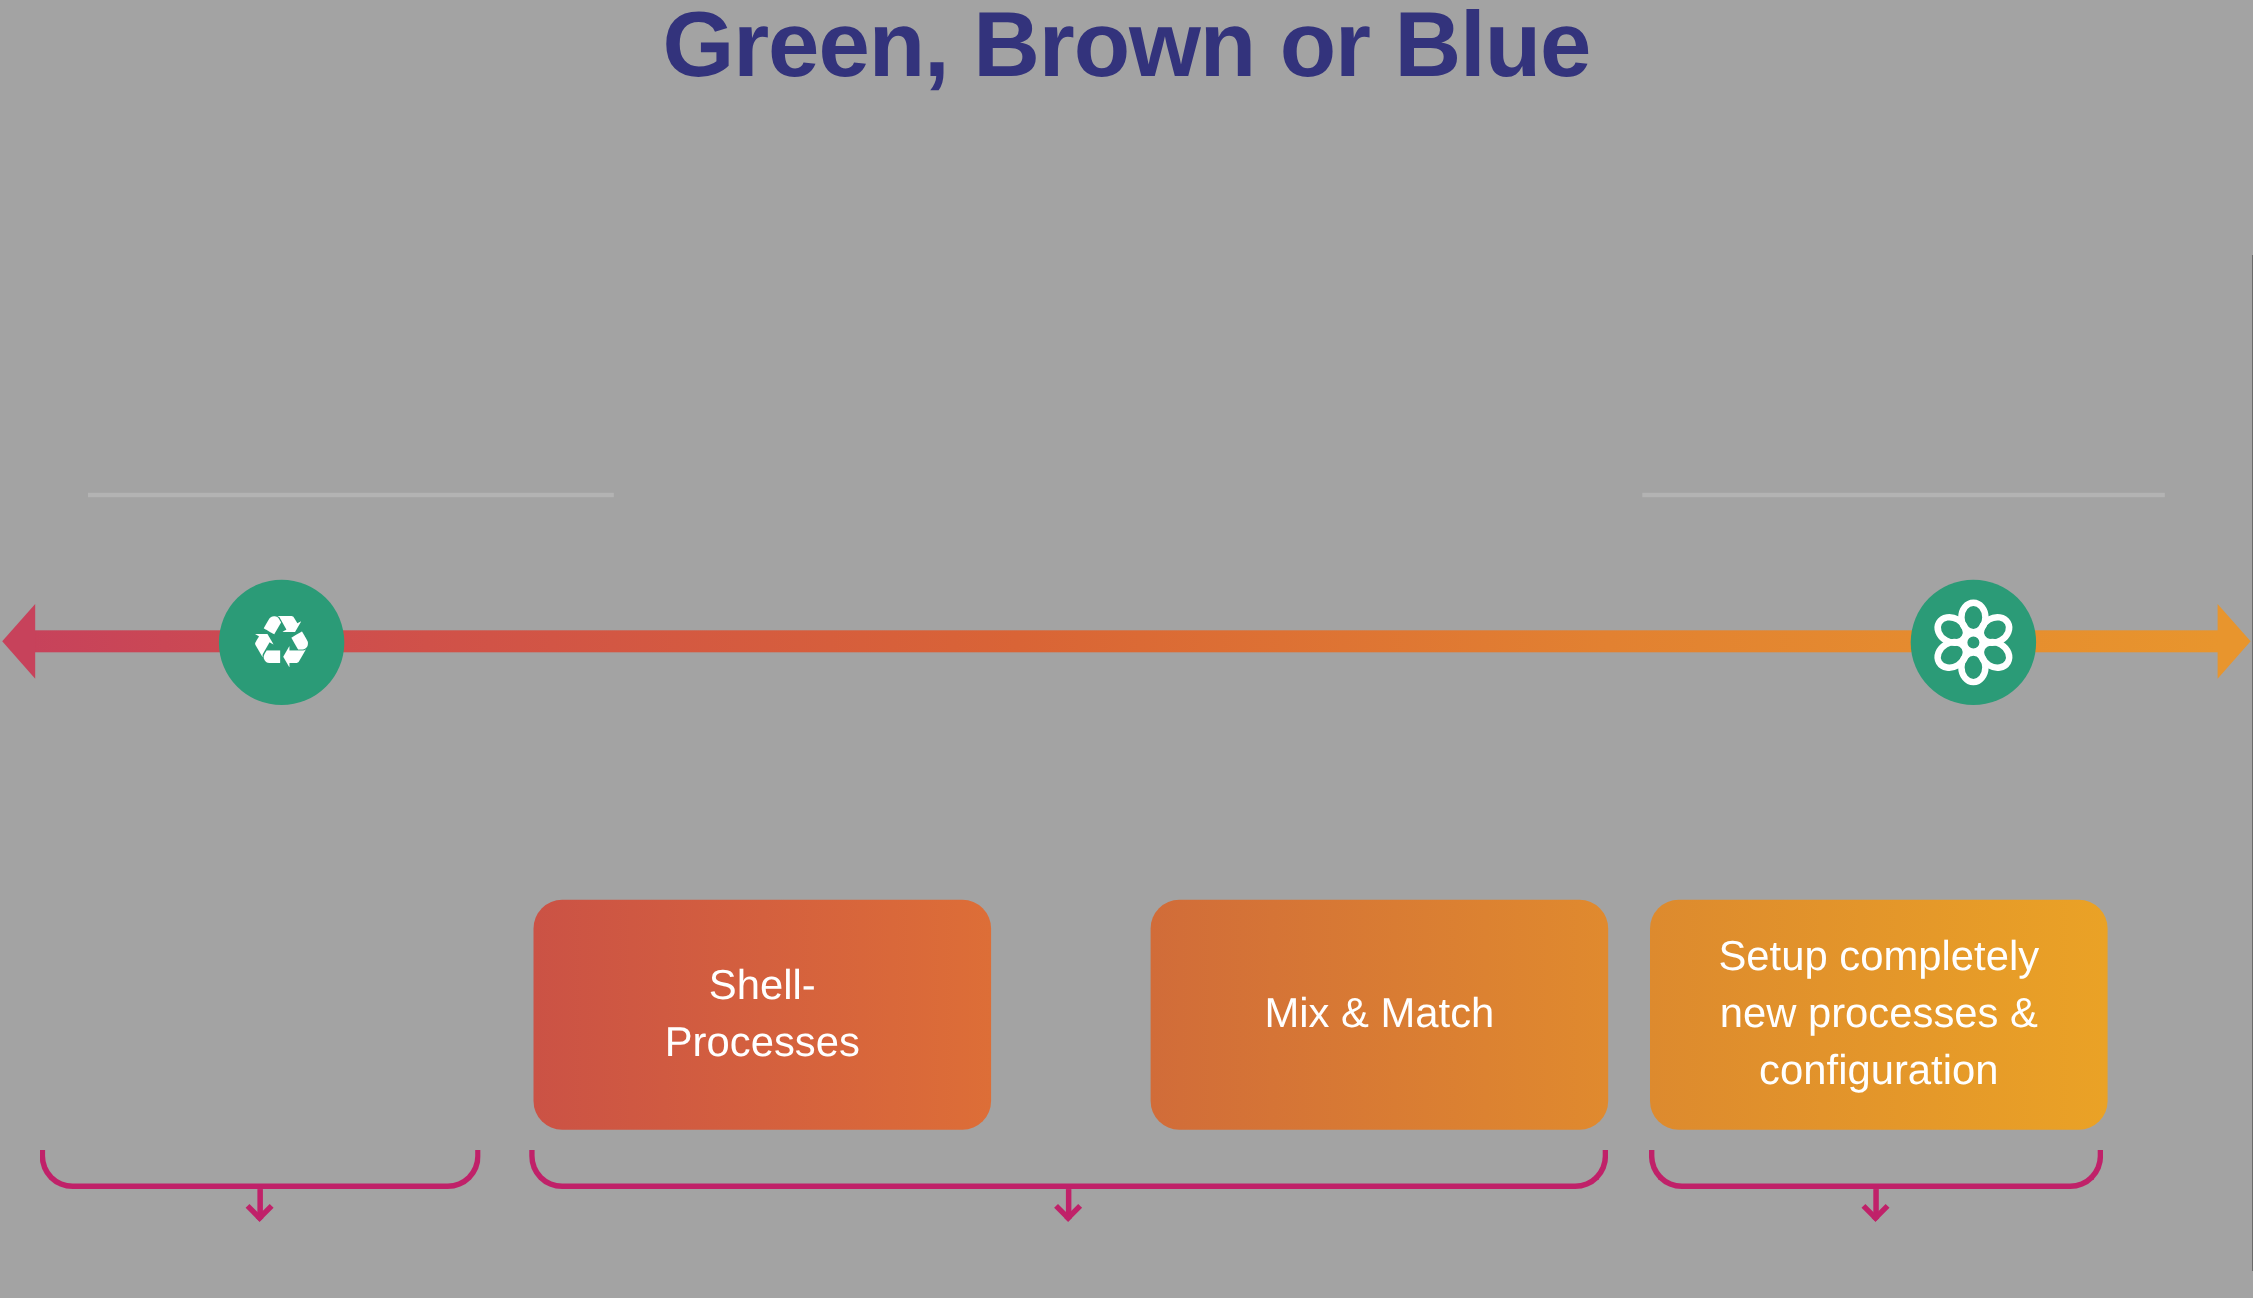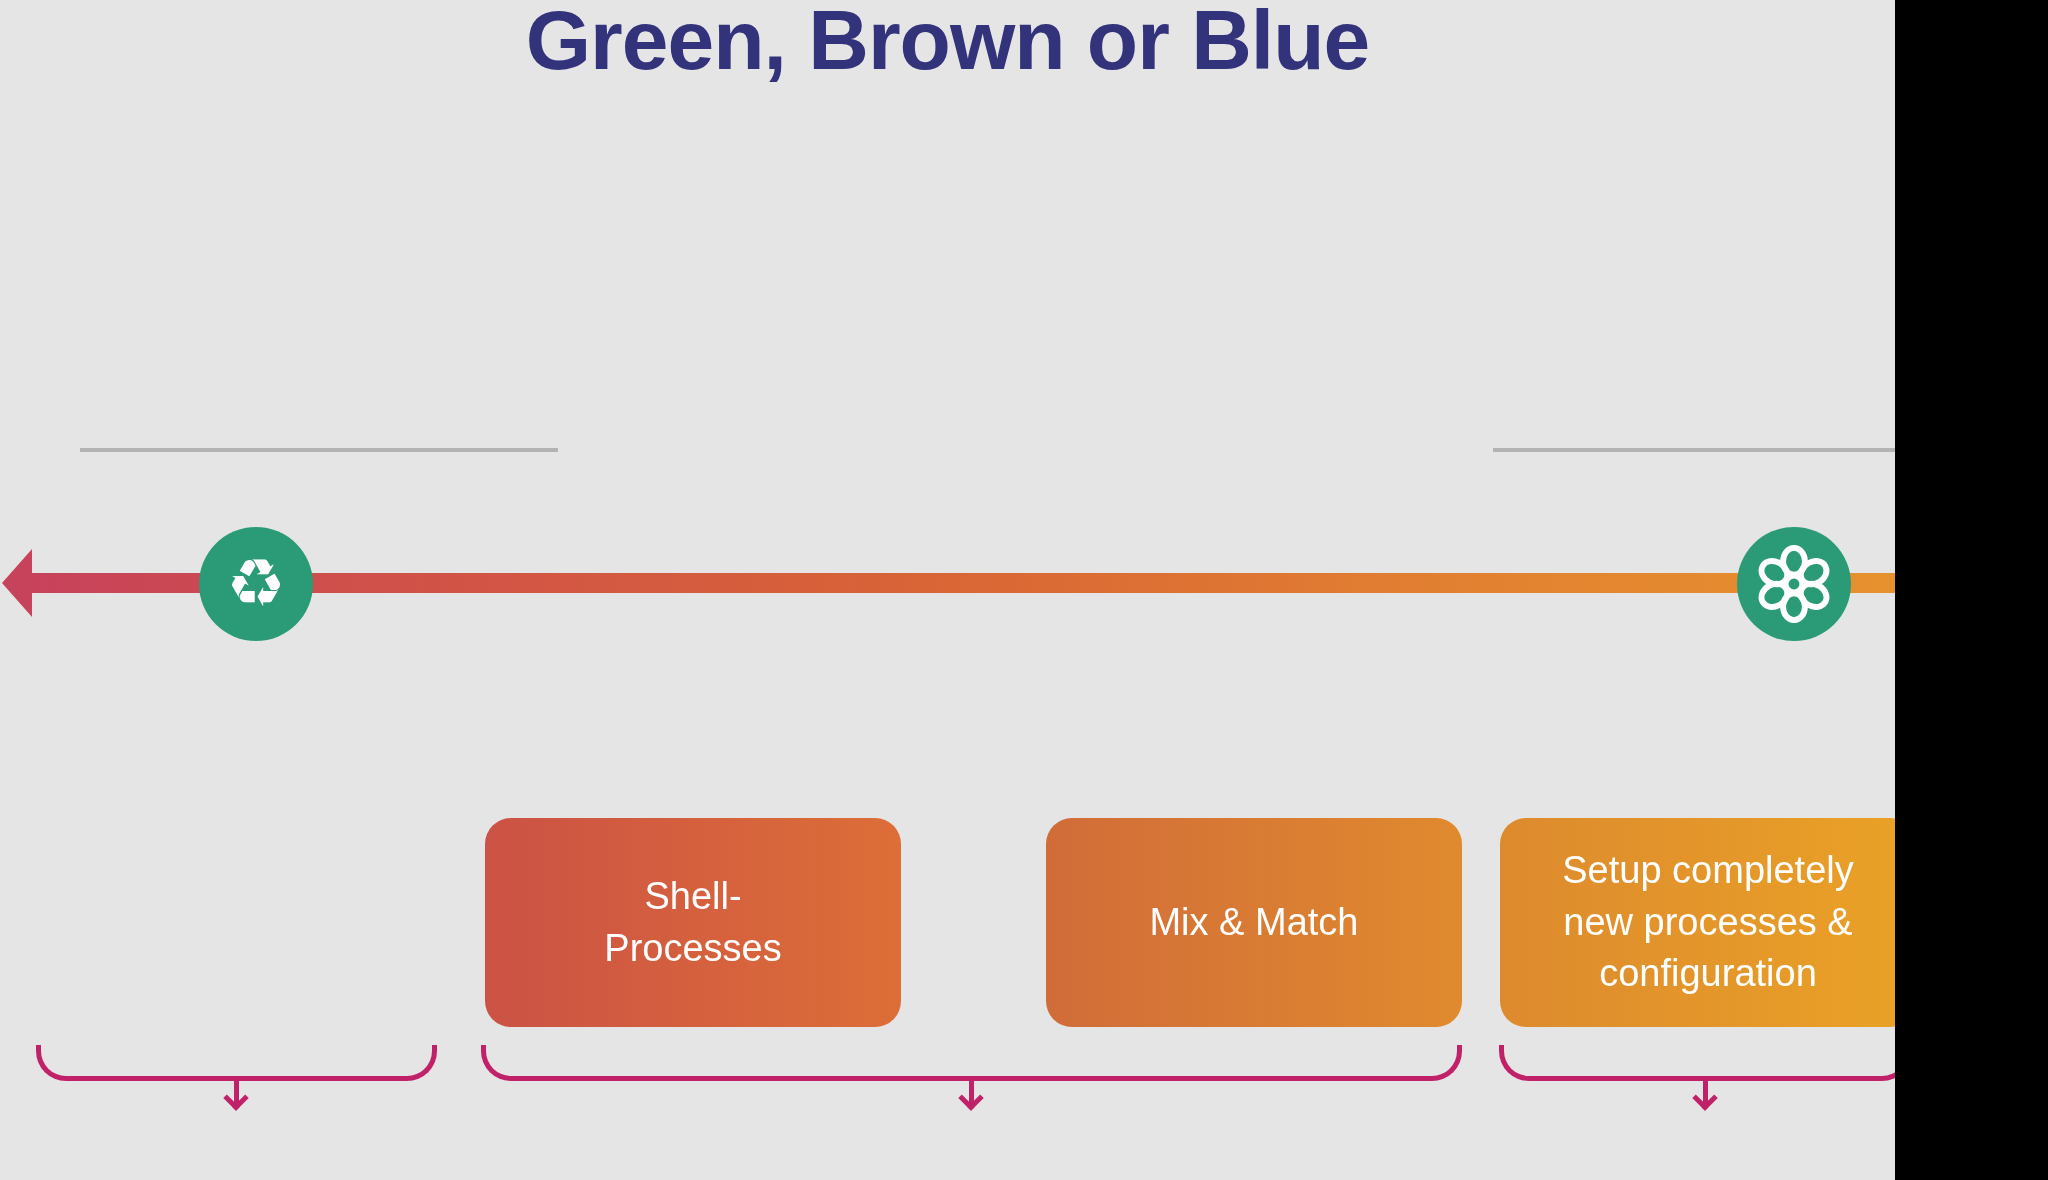--- a/index.html
+++ b/index.html
@@ -3,23 +3,23 @@
 <meta charset="utf-8">
 <style>
   html, body {
     margin: 0;
     padding: 0;
     background: #000000;
     font-family: "Liberation Sans", "DejaVu Sans", sans-serif;
   }
   .canvas {
     position: relative;
-    width: 1895px;
+    width: 2048px;
     height: 1180px;
-    background: #e5e5e5;
+    background: #a3a3a3;
     overflow: hidden;
   }
 
   
   .title {
     position: absolute;
     top: -8px;
     left: 0;
     width: 100%;
     margin: 0;

